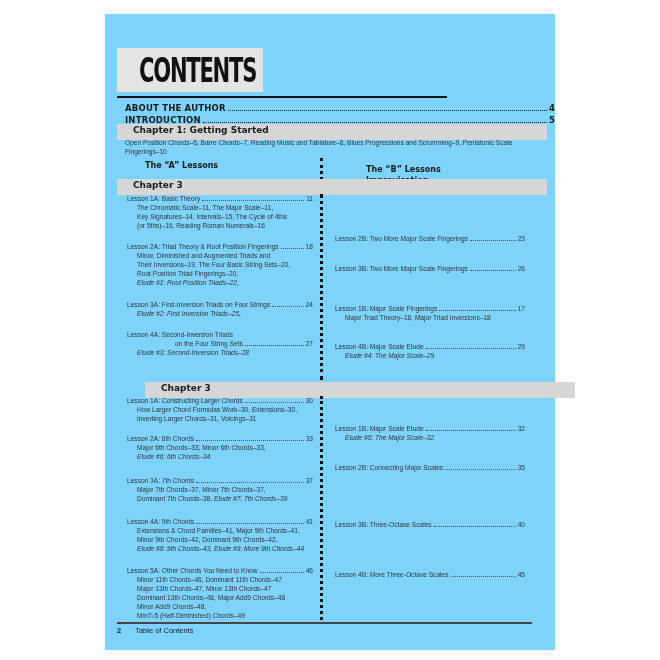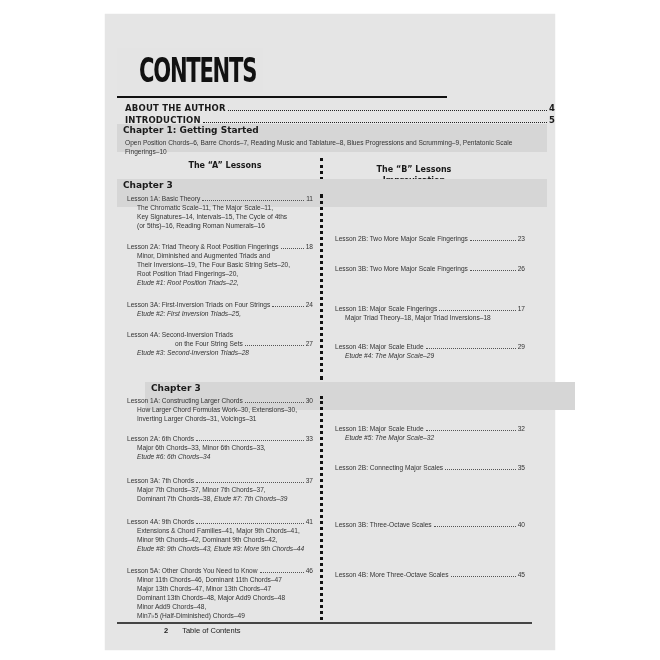--- a/index.html
+++ b/index.html
@@ -1,37 +1,37 @@
 <!DOCTYPE html>
 <html><head>
   <meta charset="utf-8">
   <style>
     html, body { margin:0; padding:0; }
     body { width:660px; height:660px; background:#ffffff; position:relative; overflow:hidden; font-family:"DejaVu Sans", sans-serif; color:#1a1a1a; }
-    .page { position:absolute; left:105px; top:14px; width:450px; height:636px; background:#e5e5e5; box-shadow: 0 0 1px #ddd; }
+    .page { position:absolute; left:105px; top:14px; width:450px; height:636px; background:#7dd3fc; box-shadow: 0 0 1px #ddd; }
     .title-box { position:absolute; left:12px; top:34px; width:146px; height:44px; background:#e4e4e4; }
     .title { position:absolute; left:34px; top:34px; font-family:"DejaVu Sans", sans-serif; font-weight:bold; font-size:34px; letter-spacing:-2px; transform:scaleX(0.62); transform-origin:left top; color:#111; line-height:44px; }
     .title-rule { position:absolute; left:12px; top:82px; width:330px; height:2px; background:#111; }
     .top-entry { position:absolute; left:12px; width:430px; height:12px; display:flex; align-items:flex-end; font-weight:bold; font-size:8.5px; letter-spacing:0.2px;margin-left:8px; }
     .top-entry .lbl { white-space:nowrap; }
     .top-entry .dots { flex:1; border-bottom:1.5px dotted #222; margin:0 2px 2px 2px; }
     .top-entry .pg { white-space:nowrap; }
-    .chapter-bar { position:absolute; left:12px; width:430px; height:28px; background:#d6d6d6; font-weight:bold; font-size:9px; line-height:12px; padding-left:6px; box-sizing:border-box; }
+    .chapter-bar { position:absolute; left:12px; width:430px; height:16px; background:#d6d6d6; font-weight:bold; font-size:9px; line-height:12px; padding-left:16px; box-sizing:border-box; }
     .ch1-text { position:absolute; left:20px; top:124px; width:420px; font-family:"Liberation Sans", sans-serif; font-size:6.6px; line-height:9px; color:#333; }
-    .col-head { position:absolute; text-align:center; font-weight:bold; font-size:8px; line-height:11px; }
+    .col-head { position:absolute; font-weight:bold; font-size:8px; line-height:11px; }
     .divider { position:absolute; left:215px; width:3px; border-left:3px dotted #111; }
     .entry { position:absolute; font-family:"Liberation Sans", sans-serif; font-size:6.6px; line-height:9px; color:#333; }
     .entry .line { display:flex; align-items:flex-end; }
     .entry .line .lbl { white-space:nowrap; }
     .entry .line .dots { flex:1; border-bottom:1px dotted #555; margin:0 2px 2px 2px; }
     .entry .line .pg { white-space:nowrap; }
     .entry .sub { padding-left:10px; }
     .entry .it { font-style:italic; }
     .footer-rule { position:absolute; left:12px; top:608px; width:415px; height:1.5px; background:#444; }
-    .footer { position:absolute; left:12px; top:612px; font-family:"Liberation Sans", sans-serif; font-size:7.5px; color:#222;margin-left:47px; }
+    .footer { position:absolute; left:12px; top:612px; font-family:"Liberation Sans", sans-serif; font-size:7.5px; color:#222; }
     .footer .num { font-weight:bold; margin-right:12px; }
   </style>
 </head>
 <body>
 
 <div class="page">
   <div class="title-box"></div>
   <div class="title">CONTENTS</div>
   <div class="title-rule"></div>
 
@@ -45,21 +45,21 @@
     <span class="dots"></span>
     <span class="pg">5</span>
   </div>
 
   <div class="chapter-bar" style="top:110px;">Chapter 1: Getting Started</div>
   <div class="ch1-text">Open Position Chords–6, Barre Chords–7, Reading Music and Tablature–8, Blues Progressions and Scrumming–9, Pentatonic Scale Fingerings–10</div>
 
   <div class="col-head" style="left:40px; top:146px; width:160px;">
     <div>The “A” Lessons</div>
   </div>
-  <div class="col-head" style="left:229px; top:150px; width:160px;">
+  <div class="col-head" style="left:261px; top:150px; width:160px;">
     <div>The “B” Lessons</div>
     <div>Improvisation</div>
   </div>
 
   <div class="divider" style="top:144px; height:28px;"></div>
 
   <div class="chapter-bar" style="top:165px;">Chapter 3</div>
   <div class="divider" style="top:180px; height:186px;"></div>
 
   <div class="entry" style="left:22px; top:180px; width:186px;">

